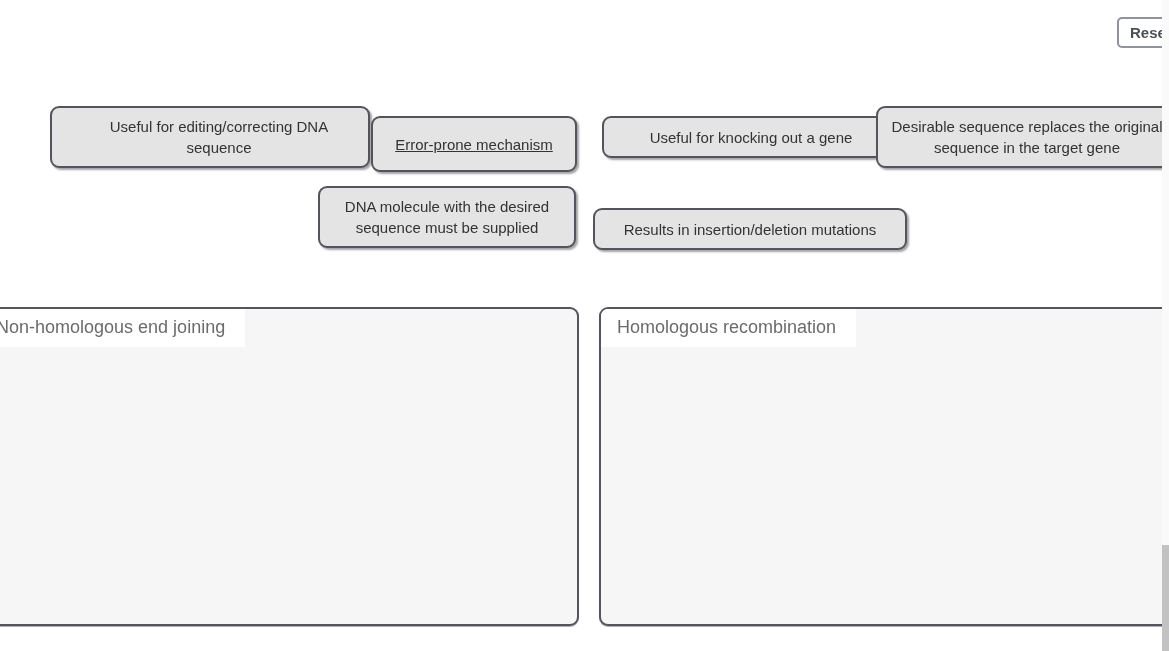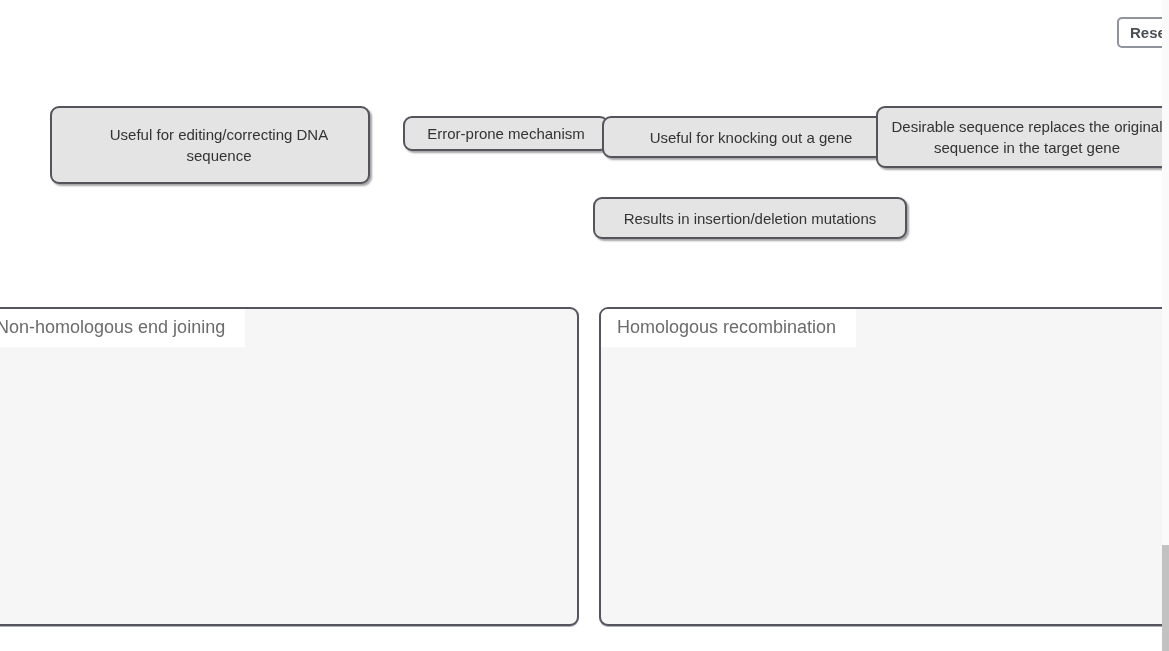--- a/index.html
+++ b/index.html
@@ -95,30 +95,31 @@
     background: var(--scroll-thumb, #c2c2c2);
   }
 </style>
 </head>
 <body>
 
 <div id="stage">
 
   <button class="reset-btn">Reset</button>
 
-  <div class="chip" style="left:50px; top:106px; width:320px; height:78px;padding-left:28px;">Useful for editing/correcting DNA sequence</div>
+  <div class="chip" style="left:50px; top:106px; width:320px; height:62px;padding-left:28px;">Useful for editing/correcting DNA sequence</div>
 
-  <div class="chip" style="left:403px; top:116px; width:206px; height:35px;">Error-prone mechanism</div>
+  <div class="chip" style="left:371px; top:116px; width:206px; height:56px;text-decoration:underline;">Error-prone mechanism</div>
 
   <div class="chip" style="left:602px; top:116px; width:298px; height:42px;">Useful for knocking out a gene</div>
 
   <div class="chip" style="left:876px; top:106px; width:302px; height:62px;">Desirable sequence replaces the original sequence in the target gene</div>
 
+  <div class="chip" style="left:318px; top:186px; width:258px; height:62px;">DNA molecule with the desired sequence must be supplied</div>
 
-  <div class="chip" style="left:593px; top:197px; width:314px; height:42px;">Results in insertion/deletion mutations</div>
+  <div class="chip" style="left:593px; top:208px; width:314px; height:42px;">Results in insertion/deletion mutations</div>
 
   <div class="bin" style="left:-22px; top:307px; width:601px; height:319px;">
     <div class="bin-label">Non-homologous end joining</div>
   </div>
 
   <div class="bin" style="left:599px; top:307px; width:585px; height:319px;">
     <div class="bin-label">Homologous recombination</div>
   </div>
 
   <div class="scrollbar">

